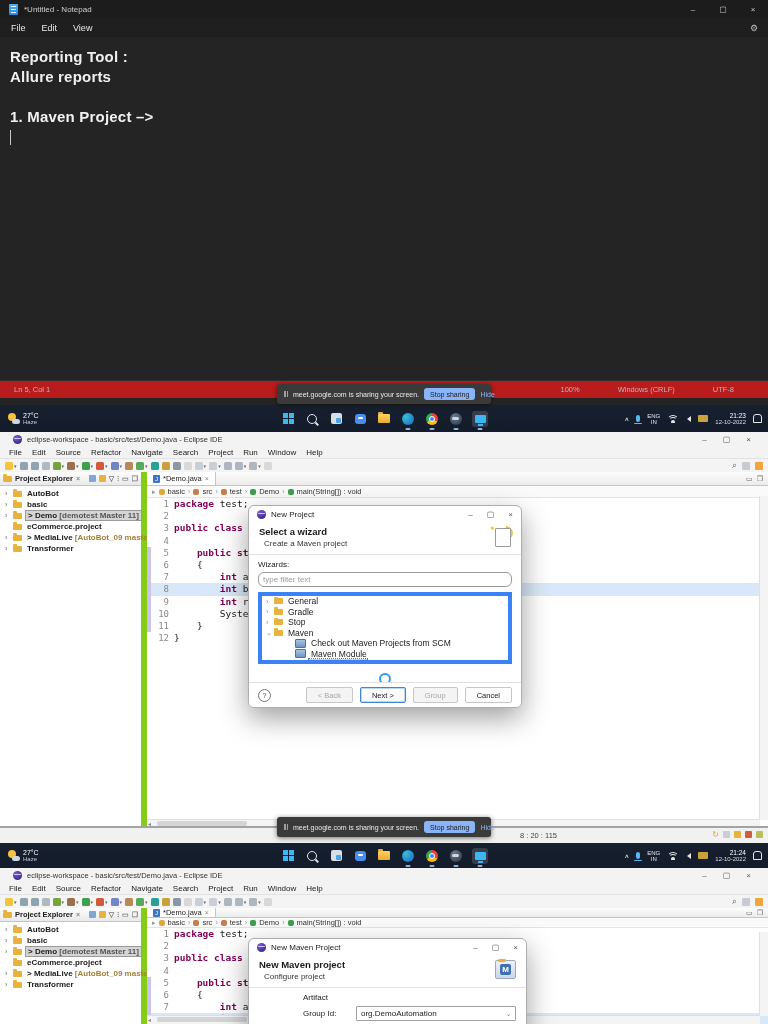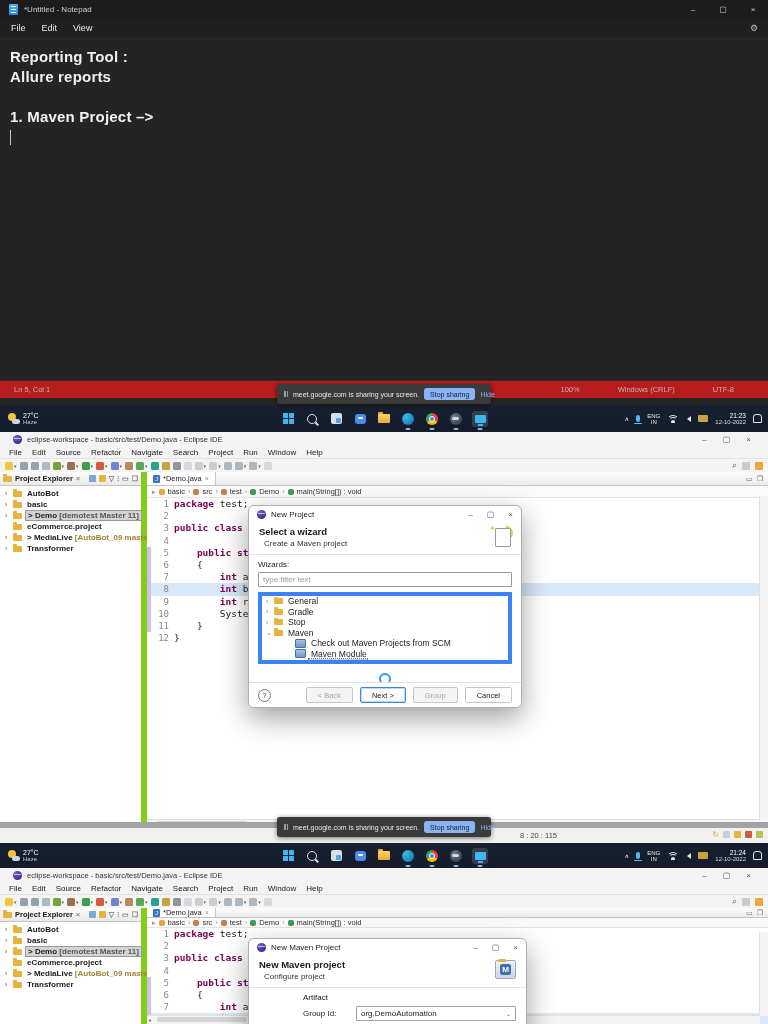--- a/index.html
+++ b/index.html
@@ -128,40 +128,40 @@
   .c-range{width:4px;height:100%;flex:none;}
   .c-range.on{background:#cdc3e8;}
   .c-num{width:18px;text-align:right;color:#8a8a8a;font-size:9px;padding-right:5px;flex:none;}
   .c-src{white-space:pre;}
   .c-src .k{color:#7f0055;font-weight:700;}
   .ed-scroll-v{position:absolute;top:24px;right:0;bottom:8px;width:8px;background:#f4f4f4;border-left:1px solid #e0e0e0;}
   .ed-scroll-h{position:absolute;left:0;right:8px;bottom:0;height:8px;background:#f4f4f4;border-top:1px solid #e0e0e0;}
   .ed-scroll-h .thumb{position:absolute;left:10px;top:1px;width:90px;height:5px;background:#d4d4d4;border-radius:2px;}
   .ed-scroll-h .arr{position:absolute;left:1px;top:0;font-size:6px;color:#888;}
   
-  .statusbar{position:absolute;left:0;right:0;bottom:0;height:15px;background:#f1f1f1;border-top:6px solid #a3a3a3;font-size:7.5px;color:#444;}
+  .statusbar{position:absolute;left:0;right:0;bottom:0;height:15px;background:#f1f1f1;border-top:2px solid #a3a3a3;font-size:7.5px;color:#444;}
   .sb-pos{position:absolute;left:520px;top:3px;}
   .sb-icons{position:absolute;right:5px;top:2px;display:flex;gap:4px;align-items:center;}
   .sb-icons .c{width:7px;height:7px;border-radius:1px;}
   
   .dlg{position:absolute;background:#fff;border:1px solid #aeaeae;border-radius:6px;box-shadow:0 10px 28px rgba(0,0,0,.38);z-index:25;overflow:hidden;}
   .dlg-title{height:17px;display:flex;align-items:center;gap:5px;padding:0 8px;font-size:8px;color:#222;}
   .dlg-ctl{margin-left:auto;display:flex;gap:14px;font-size:8px;color:#555;}
   .dlg-head{position:relative;padding:3px 10px 6px;border-bottom:1px solid #e3e3e3;}
   .dlg-h{font-weight:700;font-size:9.5px;}
   .dlg-sub{font-size:8px;color:#333;padding-left:5px;margin-top:2px;}
   
   [data-name="new-project-dialog"]{left:248px;top:73px;width:272px;height:201px;}
   .wizpic{position:absolute;right:10px;top:2px;width:22px;height:22px;}
   .wizpic .page{position:absolute;right:0;top:3px;width:14px;height:17px;background:#fdfdfd;border:1px solid #9a9a9a;border-radius:1px;}
   .wizpic .moon{position:absolute;right:-2px;top:1px;width:10px;height:10px;border-radius:50%;border:2px solid #e8c84a;border-left-color:transparent;border-bottom-color:transparent;transform:rotate(45deg);}
   .wizpic .spark{position:absolute;left:0;top:-1px;color:#e8c84a;font-size:8px;}
   .dlg-mid{padding:5px 9px 0;}
   .wz-label{font-size:8px;margin-bottom:3px;}
-  .wz-filter{height:13px;border:1px solid #999;border-radius:1px;display:flex;align-items:center;padding:0 4px;font-size:8px;color:#9a9a9a;background:#fff;}
+  .wz-filter{height:13px;border:1px solid #999;border-radius:6px;display:flex;align-items:center;padding:0 4px;font-size:8px;color:#9a9a9a;background:#fff;}
   .wz-tree{border:4px solid #3b82f6;height:64px;margin-top:5px;font-size:8.5px;overflow:hidden;background:#fff;}
   .wt-row{display:flex;align-items:center;gap:3px;height:10.5px;padding-left:4px;white-space:nowrap;}
   .wt-row .ind{width:18px;flex:none;}
   .wt-row .lbl{padding:0 2px;}
   .wt-row .lbl.sel{background:#cfcfcf;outline:1px dotted #777;}
   .mvnico{width:9px;height:7px;background:linear-gradient(#a8c4e4,#6f96c6);border:1px solid #4a6fa5;border-radius:1px;flex:none;}
   .spin-wrap{display:flex;justify-content:center;margin-top:9px;}
   .spinner{width:8px;height:8px;border:2.5px solid #2d9bf5;border-radius:50%;}
   .dlg-foot{position:absolute;left:0;right:0;bottom:0;height:24px;border-top:1px solid #e0e0e0;display:flex;align-items:center;padding:0 9px;background:#fff;}
   .help-c{width:11px;height:11px;border:1px solid #777;border-radius:50%;font-size:7px;display:flex;align-items:center;justify-content:center;color:#444;}

